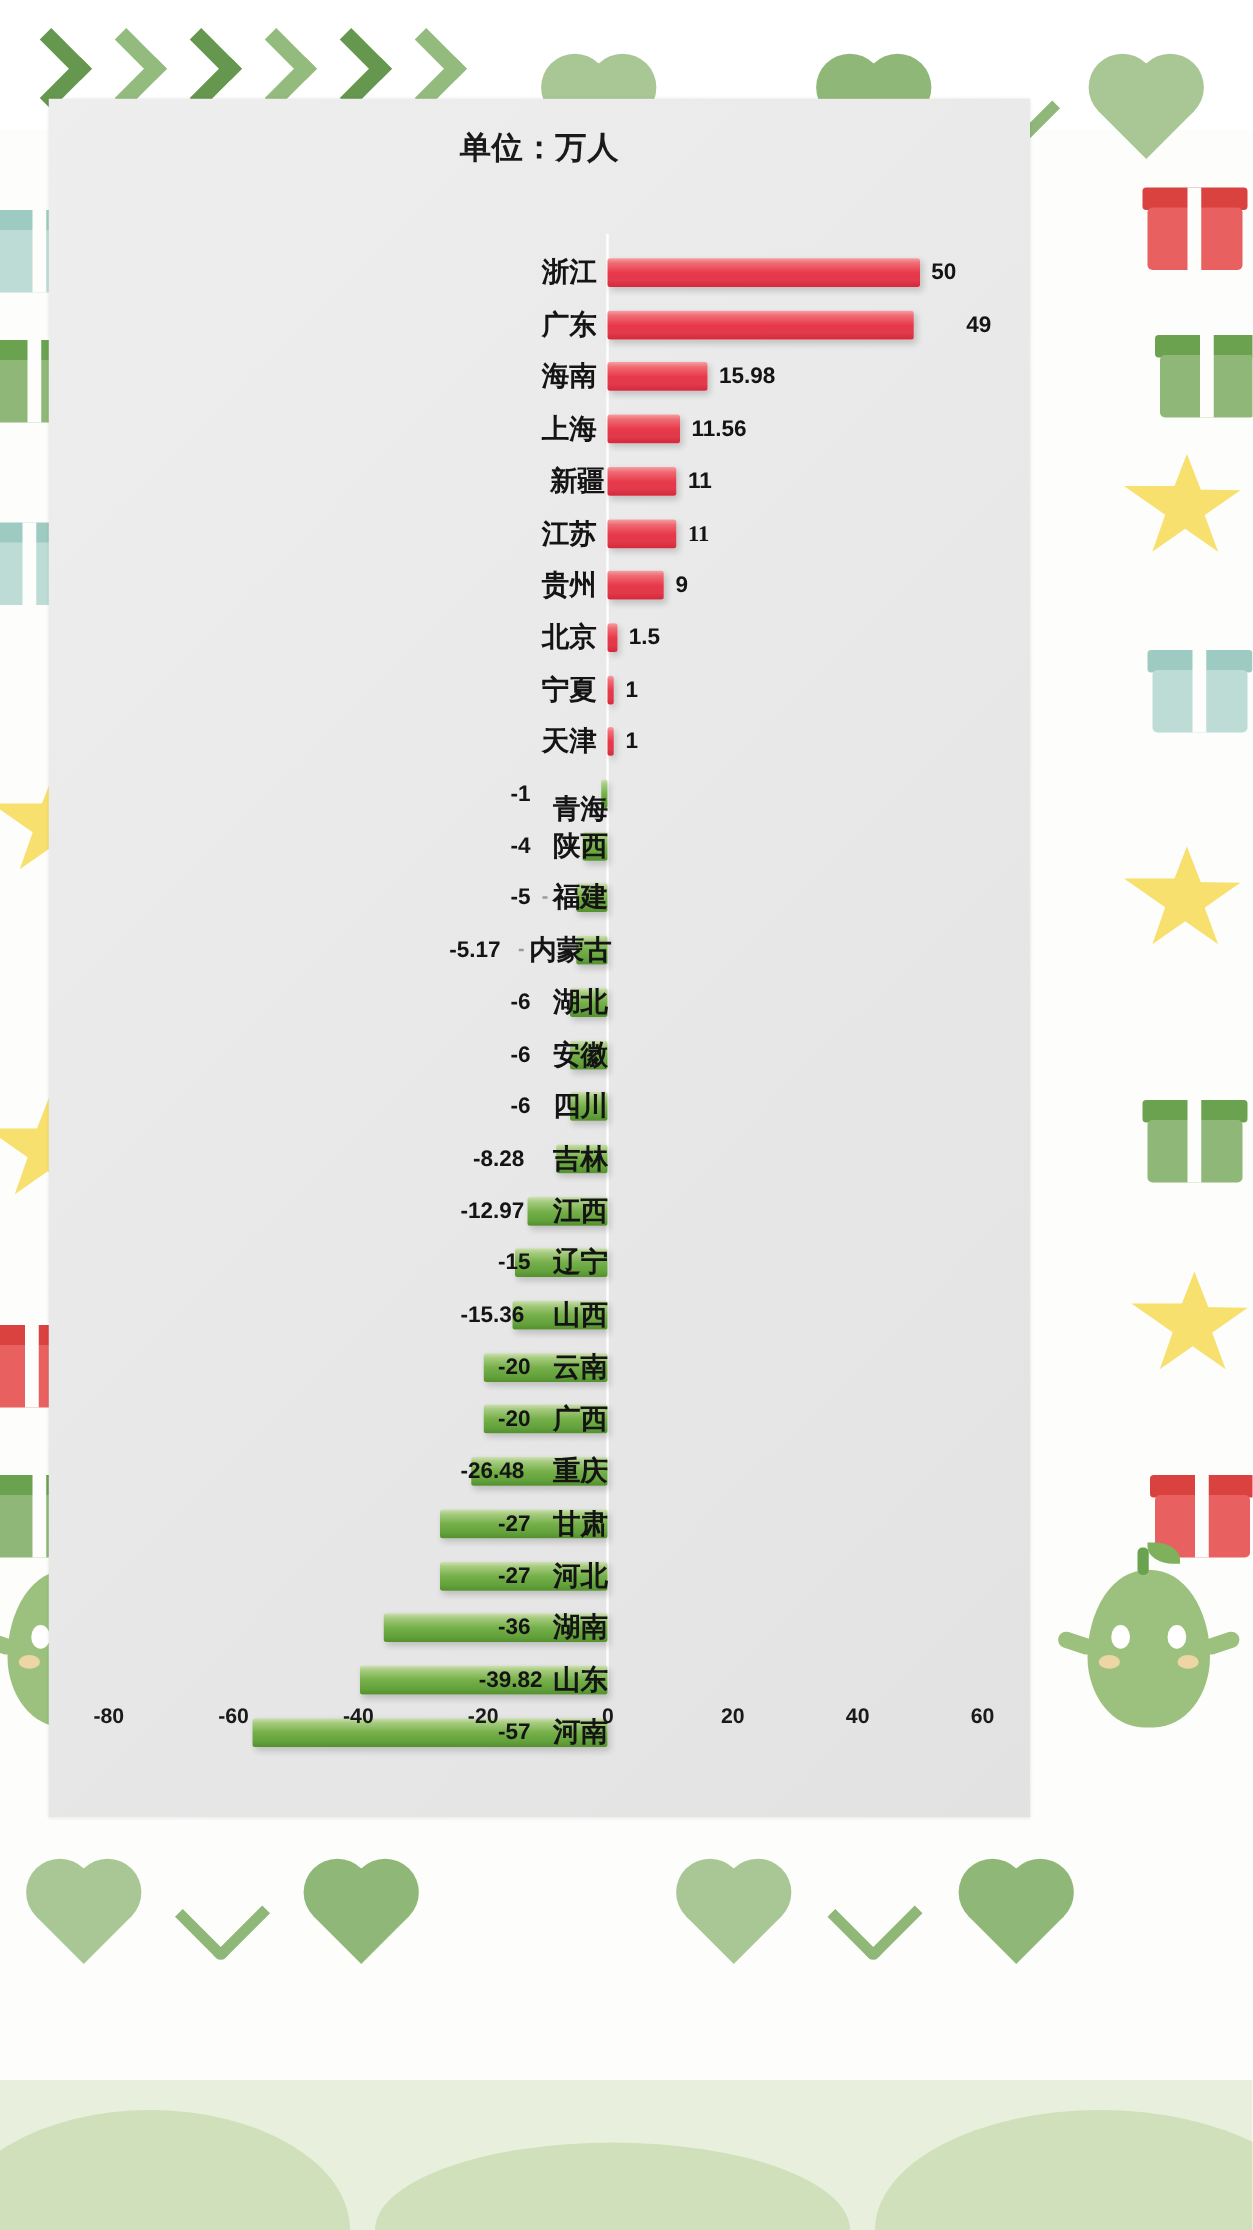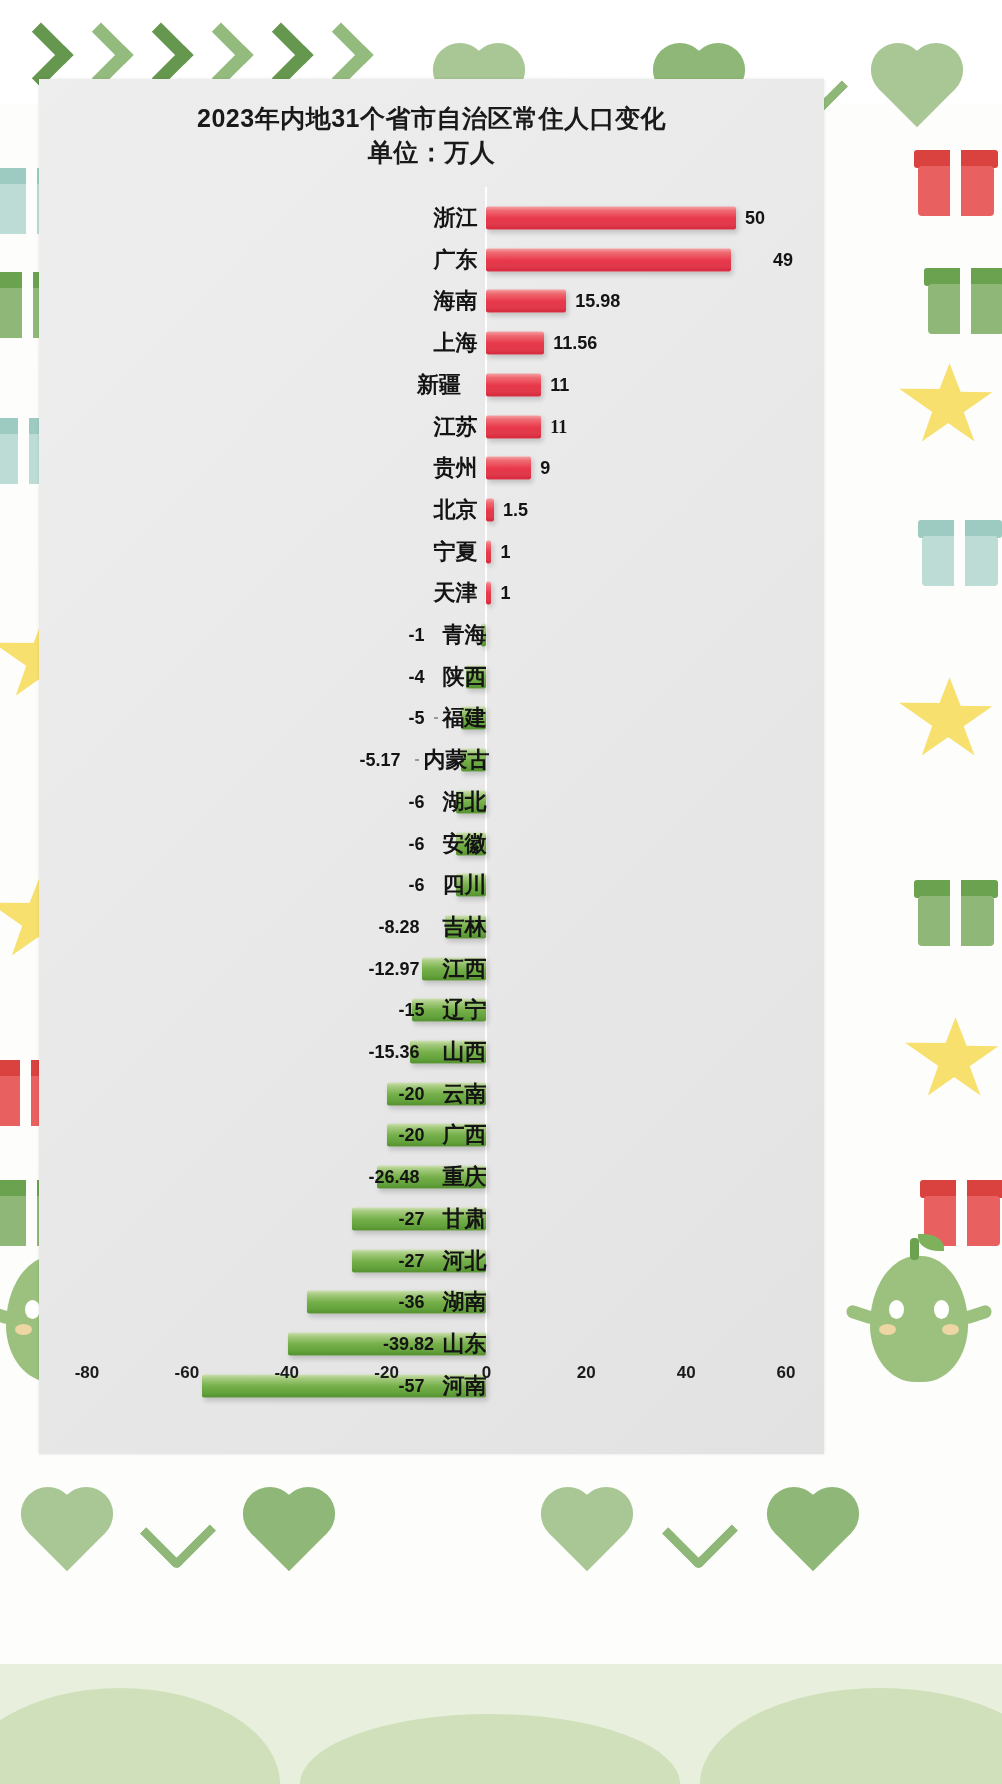--- a/index.html
+++ b/index.html
@@ -442,21 +442,20 @@
         <div class="eye r"></div>
       <div class="cheek l"></div>
         <div class="cheek r"></div>
     </div>
   </div>
 </div>
 
 <div id="panel">
 
   <div id="title-block">
-    <div class="line">2023年内地31个省市自治区常住人口变化</div>
     <div class="line">单位：万人</div>
   </div>
 
   <div id="plot">
     <div id="zeroline" style="left: 446.429px;"></div>
     <div id="bars">
         <div class="row" style="top: 10px;">
           <div class="bar pos" style="left: 447.429px; width: 249.643px;"></div>
           <span class="clabel" style="right: 346.571px;">浙江</span>
           <span class="vlabel" style="left: 706.071px;">50</span>
@@ -471,21 +470,21 @@
           <span class="clabel" style="right: 346.571px;">海南</span>
           <span class="vlabel" style="left: 536.214px;">15.98</span>
         </div>
         <div class="row" style="top: 135.1px;">
           <div class="bar pos" style="left: 447.429px; width: 57.7174px;"></div>
           <span class="clabel" style="right: 346.571px;">上海</span>
           <span class="vlabel" style="left: 514.146px;">11.56</span>
         </div>
         <div class="row" style="top: 176.8px;">
           <div class="bar pos" style="left: 447.429px; width: 54.9214px;"></div>
-          <span class="clabel" style="right: 363px; margin-left: 17px;">新疆</span>
+          <span class="clabel" style="right: 340px; margin-left: 17px;">新疆</span>
           <span class="vlabel" style="left: 511.35px;">11</span>
         </div>
         <div class="row" style="top: 218.5px; font-family: Liberation Serif, serif;">
           <div class="bar pos" style="left: 447.429px; width: 54.9214px;"></div>
           <span class="clabel" style="right: 346.571px;">江苏</span>
           <span class="vlabel" style="left: 511.35px;">11</span>
         </div>
         <div class="row" style="top: 260.2px;">
           <div class="bar pos" style="left: 447.429px; width: 44.9357px;"></div>
           <span class="clabel" style="right: 346.571px;">贵州</span>
@@ -501,21 +500,21 @@
           <span class="clabel" style="right: 346.571px;">宁夏</span>
           <span class="vlabel" style="left: 461.421px;">1</span>
         </div>
         <div class="row" style="top: 385.3px;">
           <div class="bar pos" style="left: 447.429px; width: 4.99286px;"></div>
           <span class="clabel" style="right: 346.571px;">天津</span>
           <span class="vlabel" style="left: 461.421px;">1</span>
         </div>
         <div class="row" style="top: 427px;">
           <div class="bar neg" style="left: 442.436px; width: 4.99286px;"></div>
-          <span class="clabel" style="left: 403.429px;">青海</span>
+          <span class="clabel" style="left: 403.429px; margin-top: 12px;">青海</span>
           <span class="vlabel" style="left: 369.429px;">-1</span>
         </div>
         <div class="row" style="top: 468.7px;">
           <div class="bar neg" style="left: 427.457px; width: 19.9714px;"></div>
           <span class="clabel" style="left: 403.429px;">陕西</span>
           <span class="vlabel" style="left: 369.429px;">-4</span>
         </div>
         <div class="row" style="top: 510.4px;">
           <div class="bar neg" style="left: 422.464px; width: 24.9643px;"></div>
           <span class="leader" style="left: 395.429px; width: 4px;"></span>

